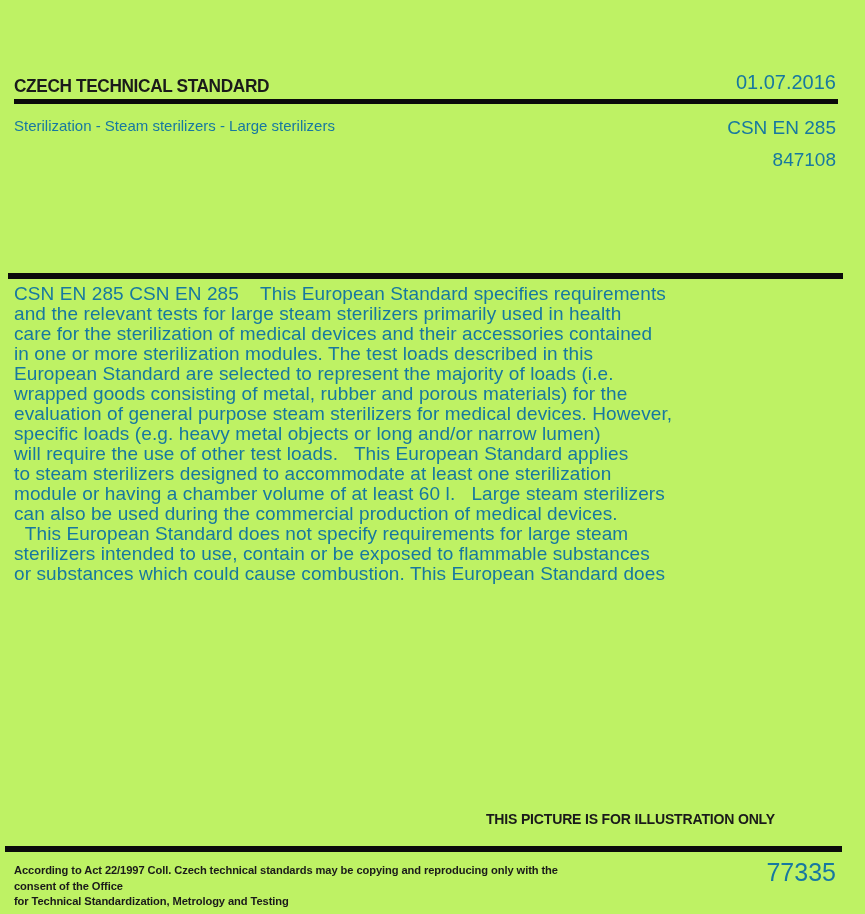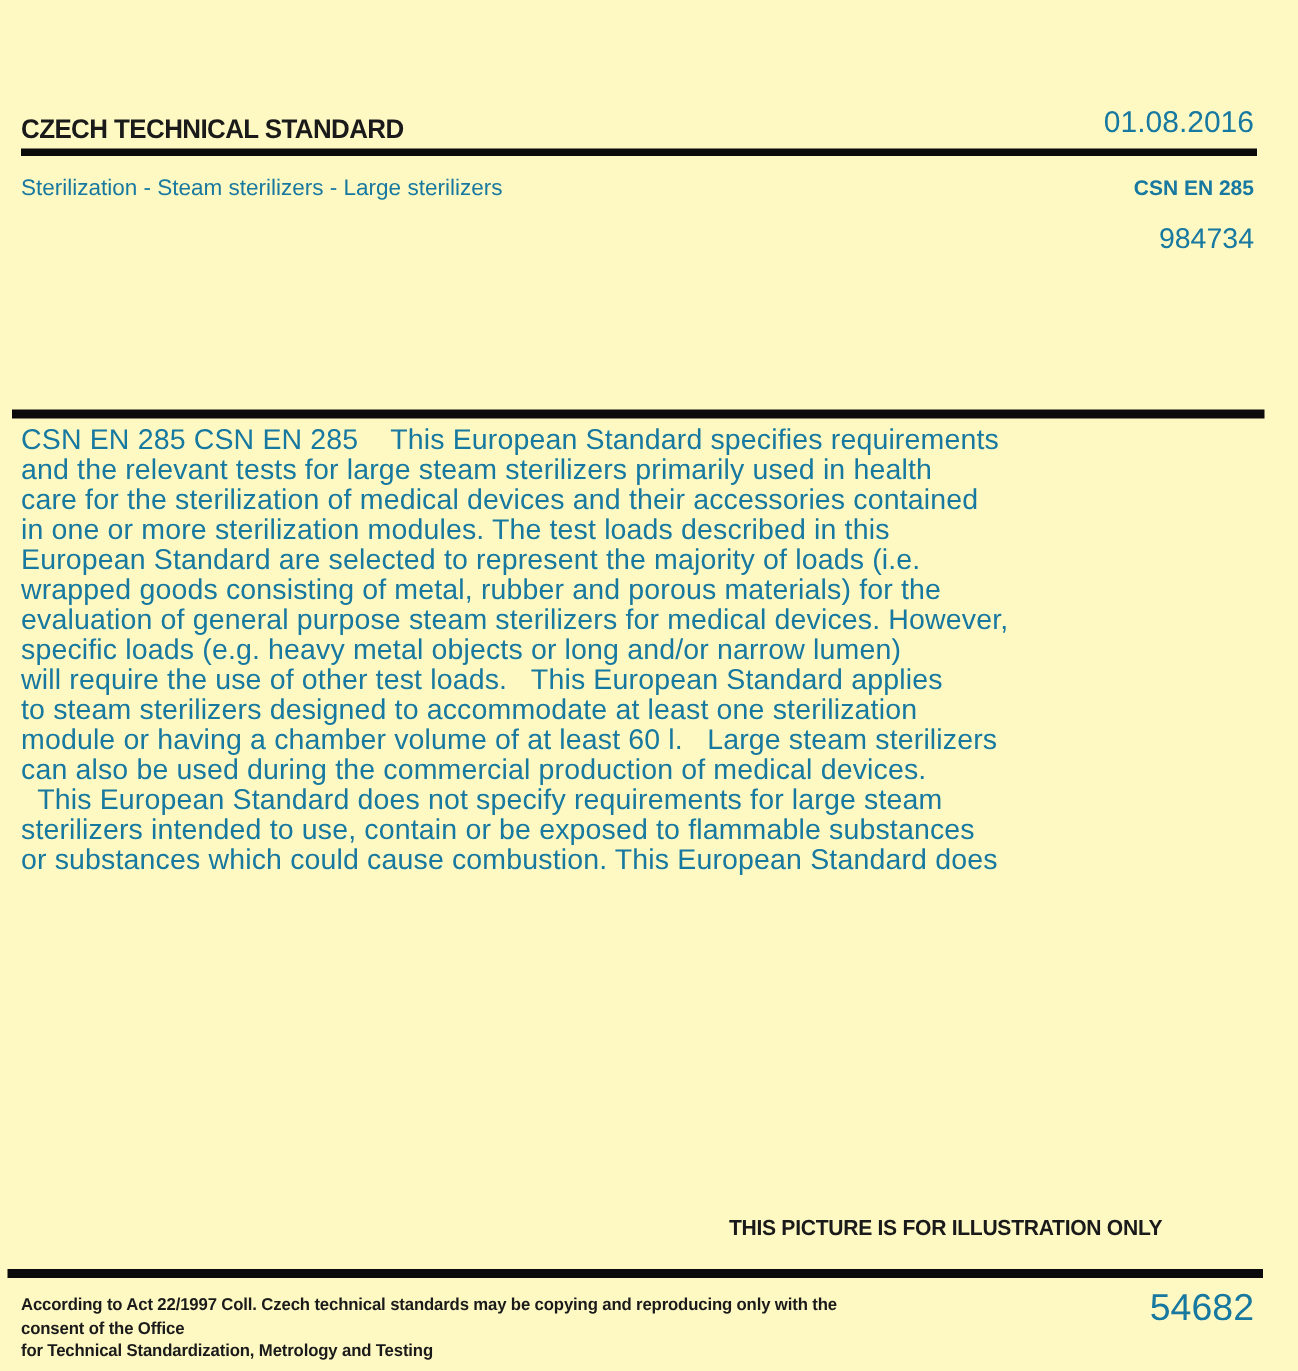--- a/index.html
+++ b/index.html
@@ -4,21 +4,21 @@
 <style>
   html, body {
     margin: 0;
     padding: 0;
     background: #ffffff;
   }
   .page {
     position: relative;
     width: 865px;
     height: 914px;
-    background: #fef9c3;
+    background: #bef264;
     font-family: "Liberation Sans", sans-serif;
     overflow: hidden;
   }
   .abs { position: absolute; }
 
   .header-title {
     left: 14px;
     top: 76px;
     font-size: 18px;
     font-weight: bold;
@@ -43,24 +43,23 @@
   .standard-title {
     left: 14px;
     top: 117px;
     font-size: 15px;
     color: #1778a0;
     white-space: nowrap;
   }
   .standard-code {
     right: 29px;
     top: 117px;
-    font-size: 14px;
+    font-size: 19px;
     color: #1778a0;
     white-space: nowrap;
-    font-weight: bold;
   }
   .class-number {
     right: 29px;
     top: 149px;
     font-size: 19px;
     color: #1778a0;
     white-space: nowrap;
   }
 
   .abstract {
@@ -107,29 +106,29 @@
     white-space: nowrap;
   }
 </style>
 </head>
 <body>
 
 <div class="page">
 
   <div class="abs header-title">CZECH TECHNICAL STANDARD</div>
 
-  <div class="abs pub-date">01.08.2016</div>
+  <div class="abs pub-date">01.07.2016</div>
 
   <div class="abs rule rule-1"></div>
 
   <div class="abs standard-title">Sterilization - Steam sterilizers - Large sterilizers</div>
 
   <div class="abs standard-code">CSN EN 285</div>
 
-  <div class="abs class-number">984734</div>
+  <div class="abs class-number">847108</div>
 
   <div class="abs rule rule-2"></div>
 
   <div class="abs abstract">CSN EN 285 CSN EN 285    This European Standard specifies requirements
 and the relevant tests for large steam sterilizers primarily used in health
 care for the sterilization of medical devices and their accessories contained
 in one or more sterilization modules. The test loads described in this
 European Standard are selected to represent the majority of loads (i.e.
 wrapped goods consisting of metal, rubber and porous materials) for the
 evaluation of general purpose steam sterilizers for medical devices. However,
@@ -142,15 +141,15 @@
 sterilizers intended to use, contain or be exposed to flammable substances
 or substances which could cause combustion. This European Standard does</div>
 
   <div class="abs illustration-note">THIS PICTURE IS FOR ILLUSTRATION ONLY</div>
 
   <div class="abs rule rule-3"></div>
 
   <div class="abs copyright">According to Act 22/1997 Coll. Czech technical standards may be copying and reproducing only with the consent of the Office
 for Technical Standardization, Metrology and Testing</div>
 
-  <div class="abs doc-id">54682</div>
+  <div class="abs doc-id">77335</div>
 
 </div>
 
 </body></html>

